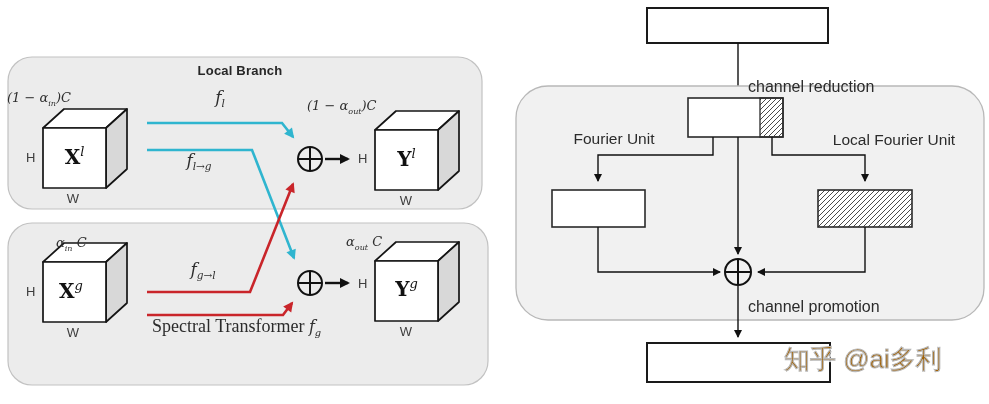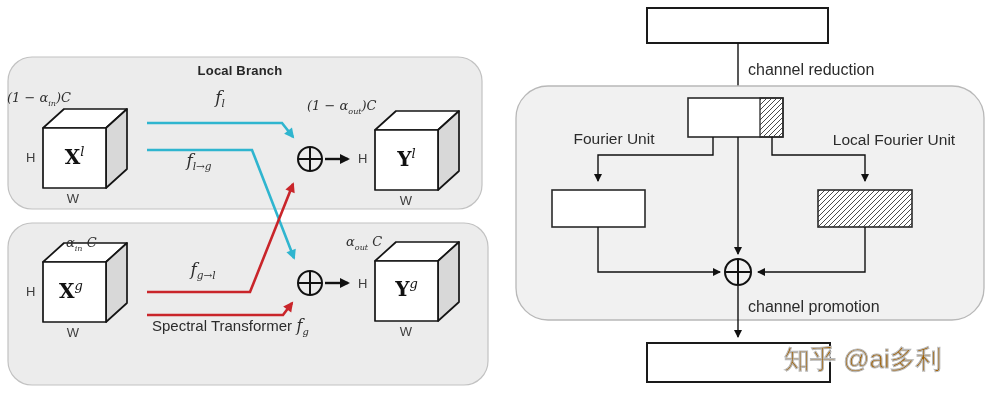--- a/index.html
+++ b/index.html
@@ -13,21 +13,21 @@
   .math{font-family:"DejaVu Serif",serif;font-style:italic;color:#2e2e2e;}
   .math sub{font-size:0.62em;font-style:italic;line-height:0;}
   .dim{font-size:13px;}
   .flowlabel{font-size:17px;}
   .hw{font-size:13px;color:#3d3d3d;}
   .panel-title{font-weight:bold;font-size:13px;color:#262626;letter-spacing:0.2px;}
   .tensor{font-family:"DejaVu Serif",serif;font-weight:bold;font-size:20px;color:#111;}
   .tensor sup{font-weight:normal;font-style:italic;font-size:13px;line-height:0;}
   .rlabel{font-size:16px;color:#2b2b2b;}
   .fu{font-size:15.5px;color:#2b2b2b;}
-  .spectral-text{font-size:15px;color:#2b2b2b;font-family:Liberation Sans, sans-serif;font-style:normal;}
+  .spectral-text{font-size:18px;color:#2b2b2b;font-family:Liberation Serif, serif;font-style:normal;}
   .spectral-math{font-family:"DejaVu Serif",serif;font-style:italic;font-size:16px;color:#2e2e2e;}
   .spectral-math sub{font-size:0.62em;line-height:0;}
   .watermark{
     font-size:26px;color:#a16207;
     -webkit-text-stroke:1.1px #b9b9b9;
     text-shadow:2px 2px 1px rgba(255,255,255,0.9);
   }
 </style>
 </head>
 <body>
@@ -130,21 +130,21 @@
 
   <div class="lbl math dim" style="left:307px;top:99px;">
     <span>(1 − α</span><sub>out</sub><span>)C</span>
   </div>
   <div class="lbl hw" style="left:358px;top:152px;">H</div>
   <div class="lbl tensor center" style="left:375px;top:148px;width:63px;">
     <span>Y</span><sup>l</sup>
   </div>
   <div class="lbl hw center" style="left:394px;top:194px;width:24px;">W</div>
 
-  <div class="lbl math dim" style="left:22px;top:236px;padding-left:44px;">
+  <div class="lbl math dim" style="left:12px;top:236px;padding-left:44px;">
     <span>α</span><sub>in</sub><span> C</span>
   </div>
   <div class="lbl hw" style="left:26px;top:285px;">H</div>
   <div class="lbl tensor center" style="left:30px;top:280px;width:82px;">
     <span>X</span><sup>g</sup>
   </div>
   <div class="lbl hw center" style="left:61px;top:326px;width:24px;">W</div>
 
   <div class="lbl math flowlabel center" style="left:173px;top:260px;width:60px;">
     <span>f</span><sub>g→l</sub>
@@ -159,19 +159,19 @@
   <div class="lbl math dim" style="left:346px;top:235px;">
     <span>α</span><sub>out</sub><span> C</span>
   </div>
   <div class="lbl hw" style="left:358px;top:277px;">H</div>
   <div class="lbl tensor center" style="left:375px;top:278px;width:63px;">
     <span>Y</span><sup>g</sup>
   </div>
   <div class="lbl hw center" style="left:394px;top:325px;width:24px;">W</div>
 
 
-  <div class="lbl rlabel" style="left:748px;top:61px;">channel reduction</div>
+  <div class="lbl rlabel" style="left:748px;top:78px;">channel reduction</div>
   <div class="lbl fu center" style="left:558px;top:130px;width:112px;">Fourier Unit</div>
   <div class="lbl fu center" style="left:812px;top:131px;width:164px;">Local Fourier Unit</div>
   <div class="lbl rlabel" style="left:748px;top:298px;">channel promotion</div>
 
   <div class="lbl watermark" style="left:784px;top:345px;">知乎 @ai多利</div>
 </div>
 
 </body></html>

